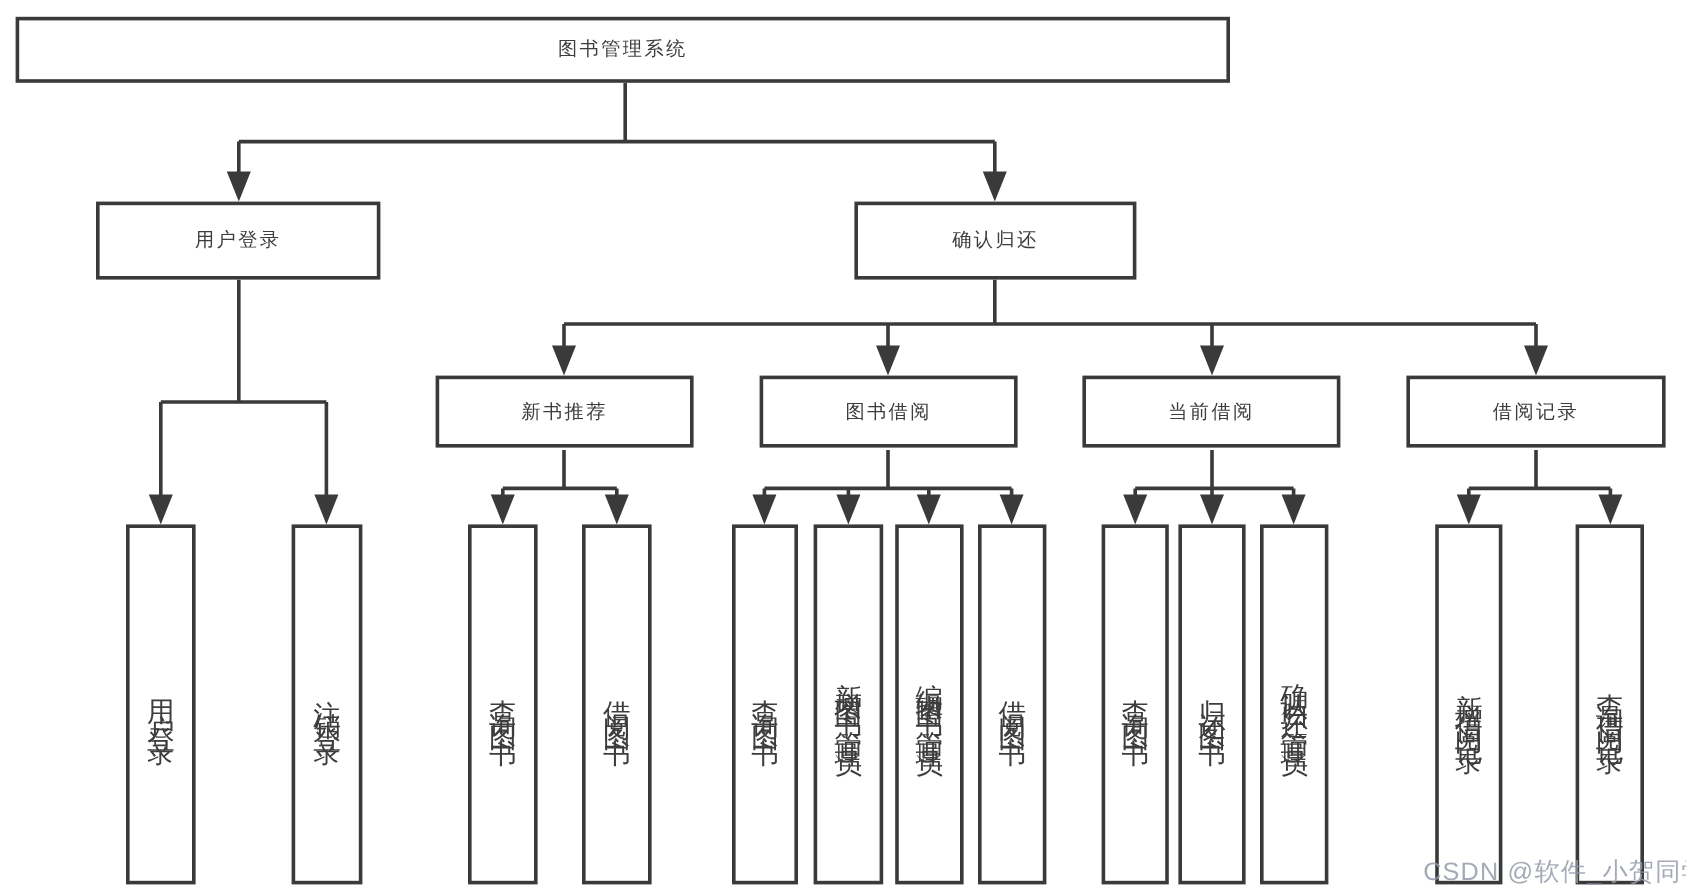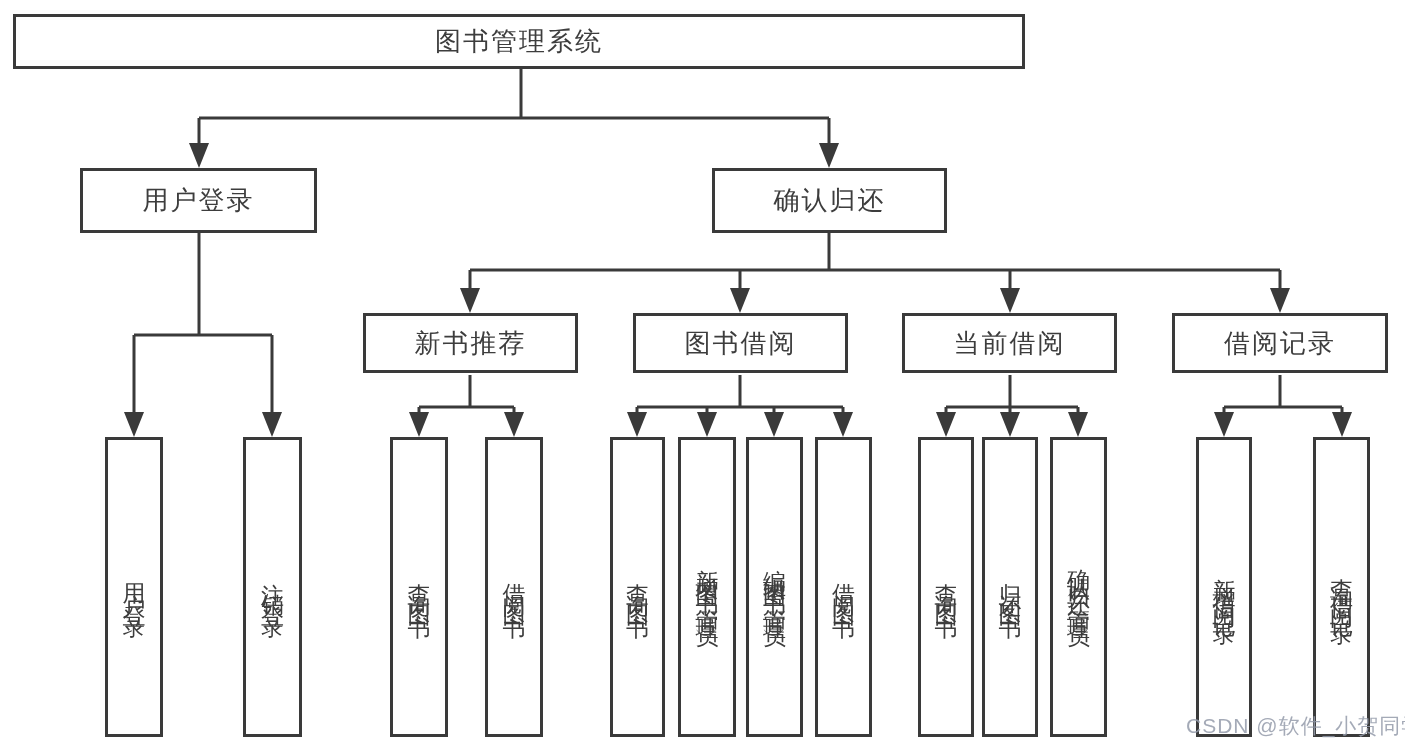--- a/index.html
+++ b/index.html
@@ -25,21 +25,21 @@
     position: absolute;
     box-sizing: border-box;
     border: 3px solid #3a3a3a;
     background: #ffffff;
     display: flex;
     align-items: center;
     justify-content: center;
     color: #3d3d3d;
   }
   .hbox span {
-    font-size: 26px;
+    font-size: 16px;
     letter-spacing: 2px;
     white-space: nowrap;
   }
   .leaf span {
     writing-mode: vertical-rl;
     text-orientation: mixed;
     font-size: 23px;
     letter-spacing: 11px;
     line-height: 1;
     white-space: nowrap;

